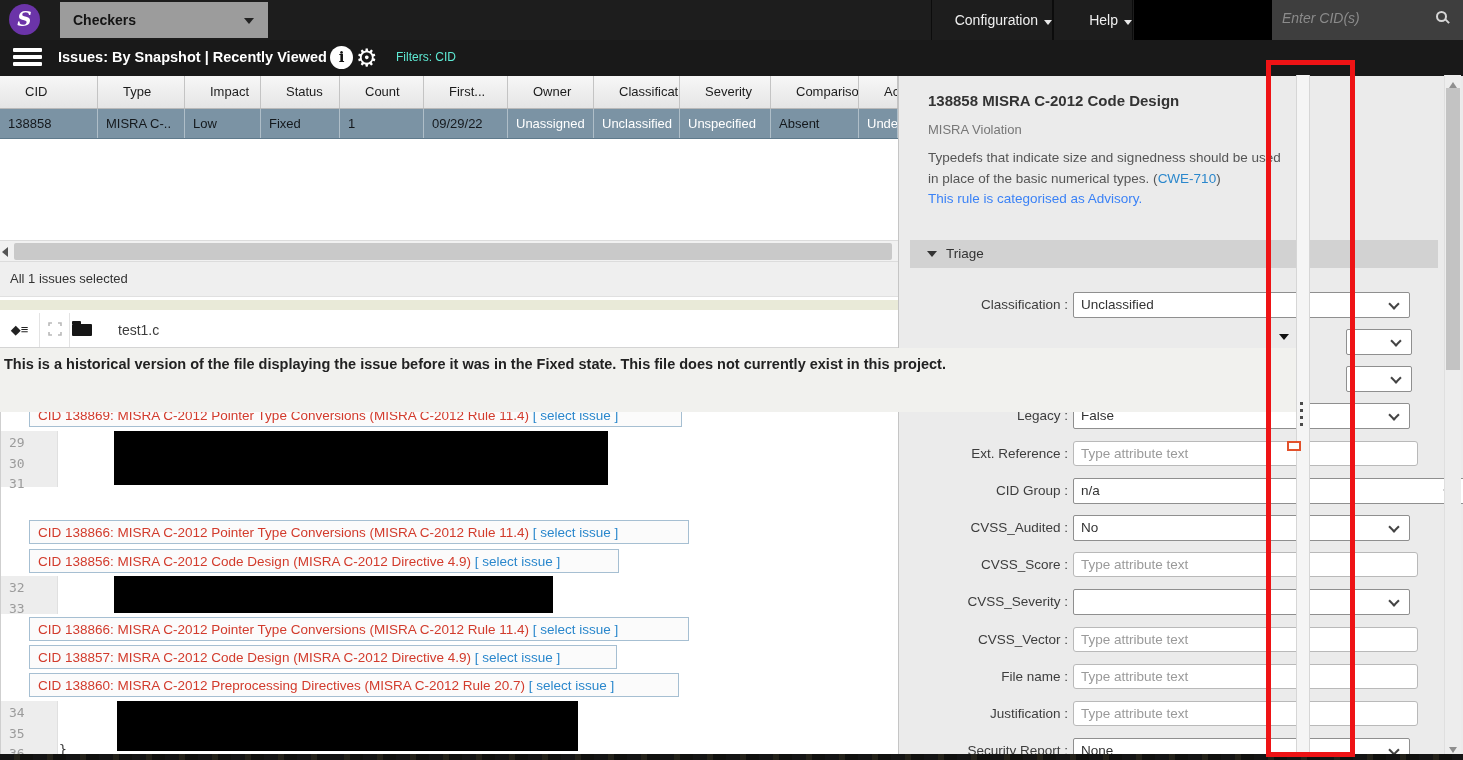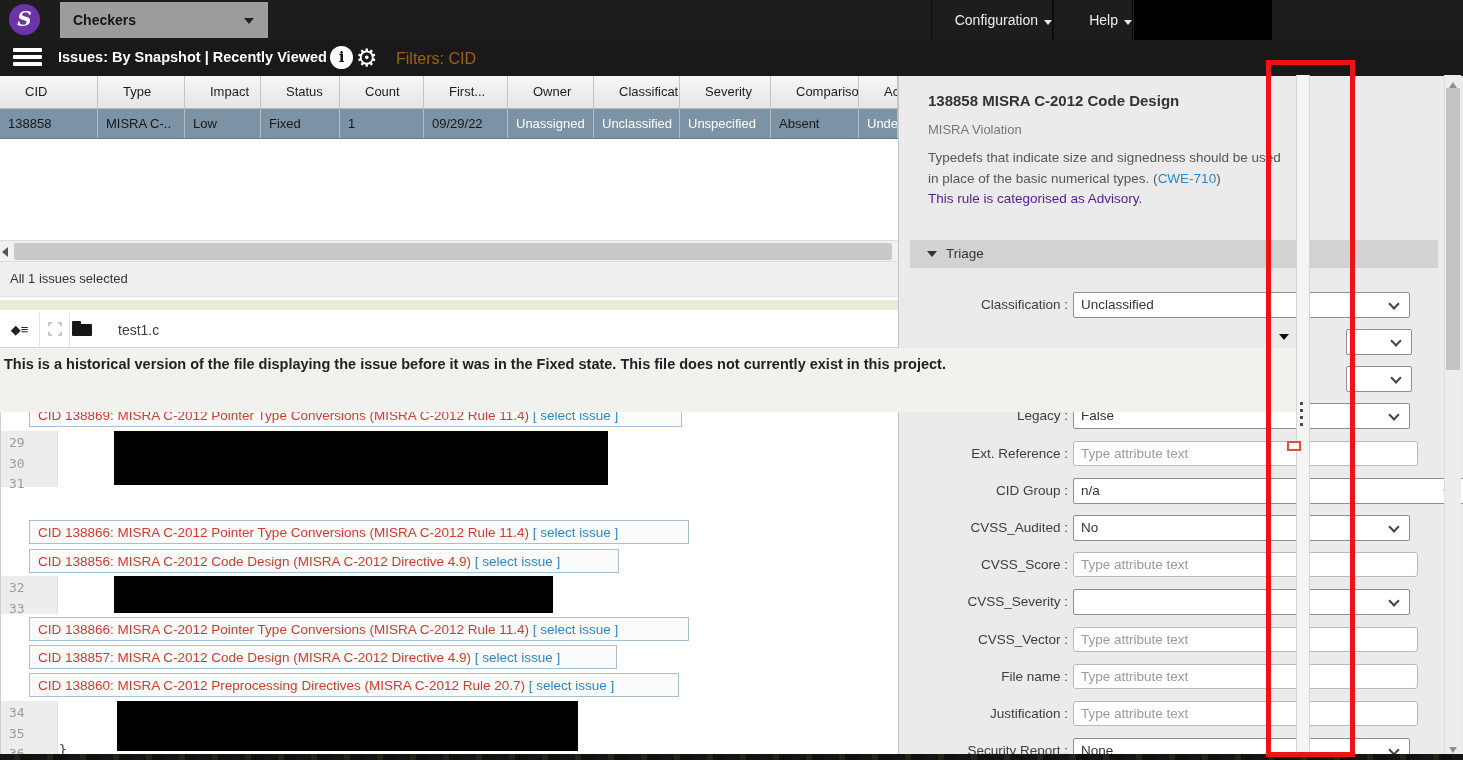--- a/index.html
+++ b/index.html
@@ -32,21 +32,21 @@
 
   
   .subnav { left:0; top:40px; width:1463px; height:36px; background:#191919; z-index:5; }
   .burger { left:13px; top:8px; width:29px; height:20px; }
   .burger div { height:4px; background:#fff; margin-bottom:3px; border-radius:1px; }
   .view-title { left:58px; top:9px; color:#fff; font-weight:bold; font-size:14.5px; }
   .info-ic { left:330px; top:6px; width:23px; height:23px; border-radius:50%; background:#fff;
           color:#111; font-family:"DejaVu Serif", serif; font-weight:bold; font-size:15px;
           text-align:center; line-height:23px; }
   .gear-ic { left:356px; top:2px; color:#fff; font-family:"DejaVu Sans", sans-serif; font-size:24px; line-height:32px; }
-  .filters { left:396px; top:10px; color:#a16207; font-size:16px; }
+  .filters { left:396px; top:10px; color:#5eead4; font-size:12px; }
 
   
   .tbl-head { left:0; top:76px; width:898px; height:33px; background:linear-gradient(#f7f7f7,#e5e5e5);
           border-bottom:1px solid #b9b9b9; display:flex; z-index:2; }
   .th { height:100%; border-right:1px solid #c4c4c4; font-size:13px; color:#1c1c1c;
           line-height:32px; padding-left:25px; overflow:hidden; white-space:nowrap; }
   .tbl-row { left:0; top:109px; width:898px; height:30px; background:#7b93a4;
           border-bottom:1px solid #5f7a8c; display:flex; z-index:2; }
   .td { height:100%; border-right:1px solid rgba(255,255,255,.4); font-size:13px;
           line-height:29px; padding-left:8px; overflow:hidden; white-space:nowrap; }
@@ -91,21 +91,21 @@
   .redact { position:absolute; background:#000; }
   .brace { position:absolute; left:58px; font-family:"DejaVu Sans Mono", monospace; font-size:13px; color:#333; }
 
   
   .rpanel { left:898px; top:75px; width:565px; height:685px; background:#ebebeb;
           border-left:1px solid #c5c5c5; z-index:1; }
   .dp-title { left:928px; top:92px; font-weight:bold; font-size:15px; color:#333; z-index:3; }
   .dp-sub { left:928px; top:122px; font-size:13px; color:#777; z-index:3; }
   .dp-desc { left:928px; top:147px; width:362px; font-size:13.5px; color:#555; line-height:21px; z-index:3; }
   .dp-desc a { color:#2a87cc; text-decoration:none; }
-  .dp-adv { left:928px; top:191px; font-size:13.5px; color:#4c1d95; z-index:3; }
+  .dp-adv { left:928px; top:191px; font-size:13.5px; color:#3b82f6; z-index:3; }
   .triagebar { left:910px; top:240px; width:528px; height:28px; background:#d2d2d2; z-index:3; }
   .triagebar .tri { position:absolute; left:17px; top:11px; width:0; height:0;
           border-left:5px solid transparent; border-right:5px solid transparent; border-top:6px solid #333; }
   .triagebar .tlab { position:absolute; left:36px; top:6px; font-size:13.5px; color:#333; }
   .t-label { position:absolute; left:905px; width:163px; text-align:right; font-size:13.5px; color:#3d3d3d; z-index:5; }
   .t-select { position:absolute; background:#fff; border:1px solid #8f8f8f; border-radius:2px;
           height:26px; font-size:13.5px; color:#333; line-height:24px; padding-left:7px; z-index:5; }
   .t-input  { position:absolute; background:#fff; border:1px solid #b9b9b9; border-radius:3px;
           height:25px; font-size:13.5px; color:#333; line-height:23px; padding-left:7px; z-index:5;
           font-family:"Liberation Sans", sans-serif; }
@@ -140,20 +140,24 @@
     <span>Checkers</span>
     <span class="abs caret-dn checkers-caret"></span>
   </div>
   <div class="abs menu-item cfg">
     <span>Configuration</span><span class="caret-dn"></span>
   </div>
   <div class="abs menu-item help">
     <span>Help</span><span class="caret-dn"></span>
   </div>
   <div class="abs top-redacted"></div>
+  <div class="abs cid-search">
+    <span class="ph">Enter CID(s)</span>
+    <span class="mag"></span>
+  </div>
 </div>
 
 <div class="abs subnav">
   <div class="abs burger">
       <div></div>
       <div></div>
       <div></div>
     </div>
   <div class="abs view-title">Issues: By Snapshot | Recently Viewed</div>
   <div class="abs info-ic">i</div>

